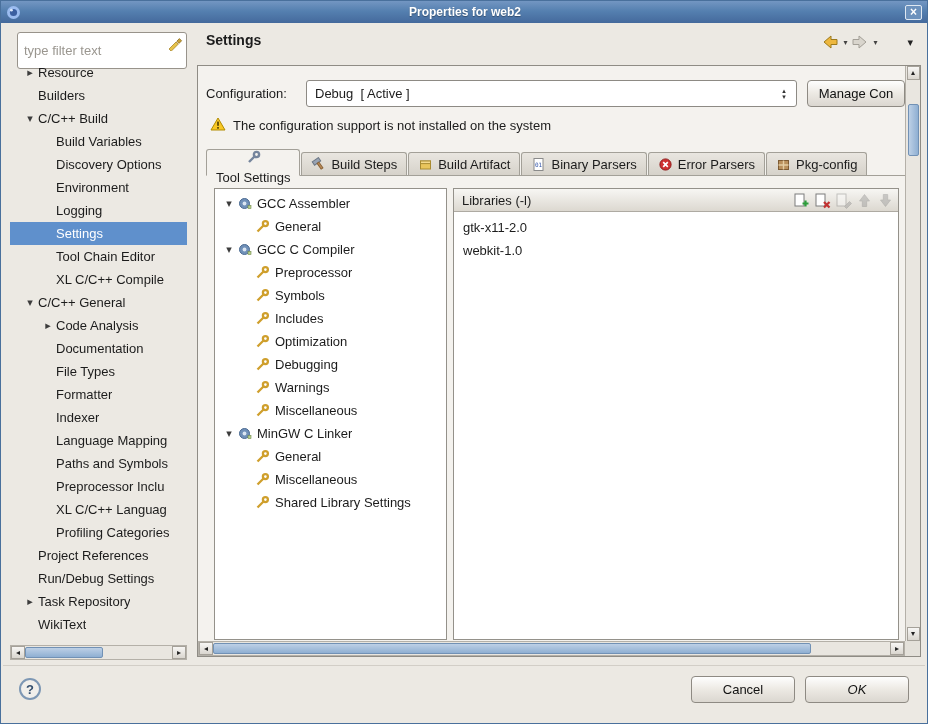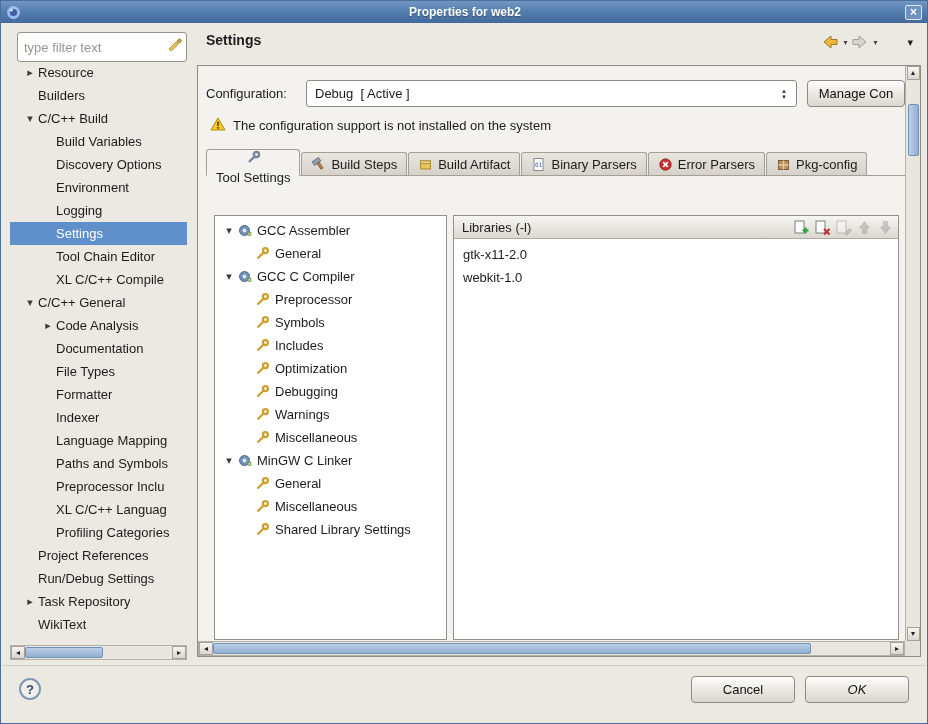--- a/index.html
+++ b/index.html
@@ -12,21 +12,21 @@
   .titlebar { position:absolute; top:0; left:0; right:0; height:22px;
     background:linear-gradient(180deg,#7396c2 0%,#5580b0 45%,#44699c 100%);
     display:flex; align-items:center; padding:0 5px; }
   .win-icon { width:15px; height:15px; display:flex; margin-right:4px; }
   .title-text { flex:1; text-align:center; color:#fff; font-weight:bold; font-size:12px;
     text-shadow:0 1px 1px rgba(0,0,0,.35); white-space:nowrap; overflow:hidden; }
   .close-btn { width:17px; height:15px; background:#6d92bd; border:1px solid #dfe8f2; border-radius:2px;
     color:#fff; font-size:12px; font-weight:bold; line-height:13px; text-align:center; cursor:default; }
 
   
-  .filter-box { position:absolute; left:9px; top:31px; width:177px; height:30px;padding-left:7px; }
+  .filter-box { position:absolute; left:9px; top:31px; width:177px; height:37px;padding-left:7px; }
   .filter-box input { width:100%; height:100%; border:1px solid #98938b; border-radius:3px;
     background:#fff; padding:0 24px 0 6px; font-family:"Liberation Sans",sans-serif; font-size:13px; color:#444; }
   .filter-box input::placeholder { color:#9a968f; }
   .filter-icon { position:absolute; right:4px; top:3px; width:16px; height:16px; }
 
   .side-tree { position:absolute; left:9px; top:60px; width:177px; height:578px; overflow:hidden; }
   .tree-item { height:23px; display:flex; align-items:center; white-space:nowrap; overflow:hidden; cursor:default; }
   .tree-item .arrow { width:16px; flex:0 0 16px; text-align:center; font-size:11px; color:#3c3c3c; }
   .tree-item .arrow::before { content:""; }
   .tree-item.arrow-collapsed .arrow::before { content:"\25B8"; }
@@ -68,21 +68,21 @@
 
   
   .tabs-row { position:absolute; left:8px; top:83px; right:0; height:27px; display:flex; align-items:flex-end; border-bottom:1px solid #a3a098; }
   .tab { display:flex; align-items:center; gap:5px; padding:0 9px; height:23px;
     background:linear-gradient(180deg,#e9e6e0,#d6d2ca); border:1px solid #a3a098; border-bottom:none;
     border-radius:3px 3px 0 0; margin-right:1px; white-space:nowrap; cursor:default; }
   .tab.active { height:27px; background:#f4f2ee; border-bottom:1px solid #f4f2ee; margin-bottom:-1px;flex-direction:column; }
   .tab svg { flex:0 0 auto; }
 
   
-  .panels { position:absolute; left:10px; right:6px; top:122px; bottom:1px;margin-top:27px; }
+  .panels { position:absolute; left:10px; right:6px; top:122px; bottom:1px; }
   .tool-panel { position:absolute; left:6px; top:0; bottom:0; width:233px; background:#fff; border:1px solid #94918a; overflow:hidden; padding-top:3px; }
   .tool-tree .indent-0 { padding-left:6px; }
   .tool-tree .indent-1 { padding-left:40px; }
   .ticon { display:none; width:15px; height:15px; margin-right:5px; flex:0 0 15px; }
   .icon-chain .ticon.chain { display:inline-flex; }
   .icon-tool  .ticon.tool  { display:inline-flex; }
 
   .lib-panel { position:absolute; left:245px; right:0; top:0; bottom:0; background:#fff; border:1px solid #94918a; overflow:hidden; }
   .lib-header { height:23px; background:linear-gradient(180deg,#f7f6f3,#dcd8d0); border-bottom:1px solid #aeaaa2;
     display:flex; align-items:center; padding:0 4px 0 8px; }

